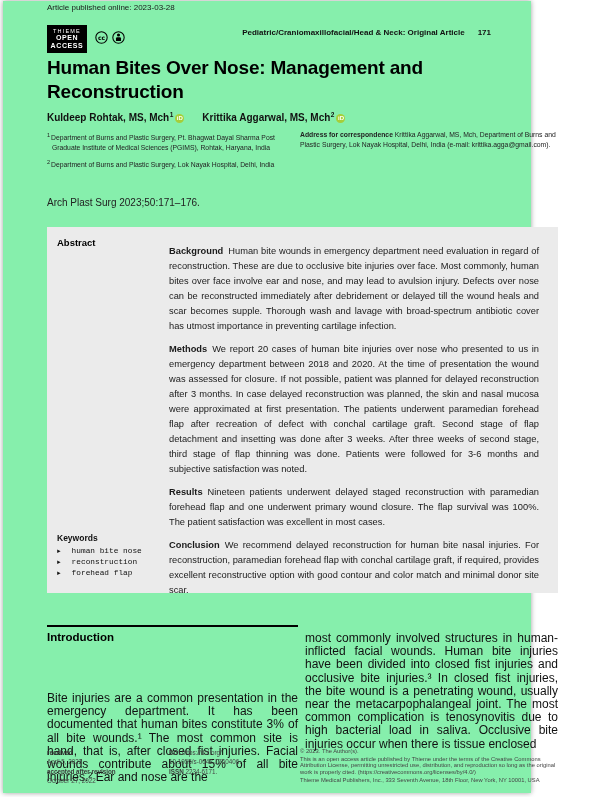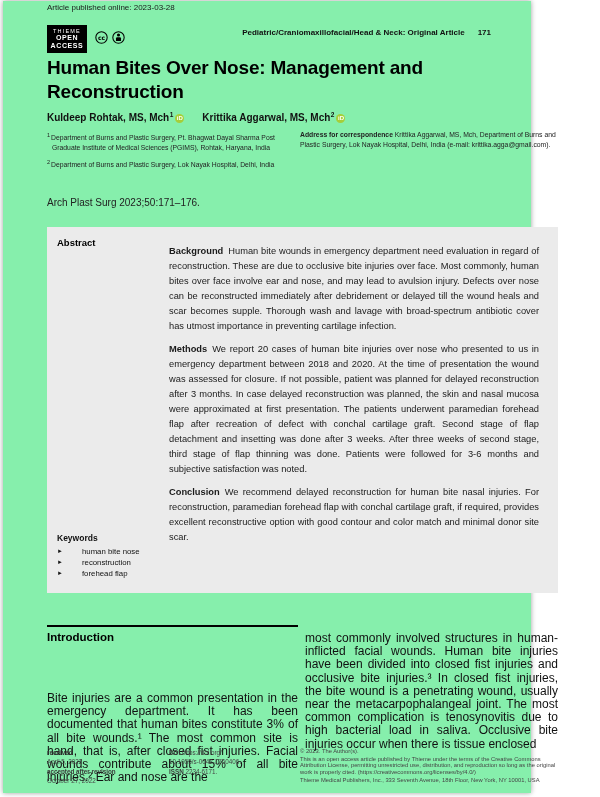--- a/index.html
+++ b/index.html
@@ -28,21 +28,21 @@
   .affil sup{font-size:5.5px;margin-right:1px;}
   .corresp{left:297px;top:129px;width:258px;font-size:6.8px;line-height:10px;color:#222;}
   .citation{left:44px;top:196px;font-size:10px;color:#222;}
   .abstract-box{left:44px;top:226px;width:511px;height:366px;background:#ebebeb;}
   .abstract-heading{position:absolute;left:10px;top:10px;font-size:9.5px;font-weight:bold;color:#000;}
   .abstract-body{position:absolute;left:114px;top:9px;width:386px;font-size:9.3px;line-height:15px;text-align:justify;color:#1a1a1a;}
   .abstract-body p{margin:8px;}
   .abs-label{font-weight:bold;margin-right:5px;}
   .keywords{position:absolute;left:10px;bottom:14px;width:100px;font-size:7.8px;color:#111;}
   .kw-head{font-weight:bold;font-size:8.5px;margin-bottom:3px;}
-  .kw-item{display:flex;gap:19px;line-height:11px;align-items:flex-start;}
+  .kw-item{display:flex;gap:11px;line-height:11px;align-items:flex-start;font-family:Liberation Mono, monospace;}
   .kw-bullet{font-size:6px;line-height:11px;}
   .intro-rule{left:44px;top:624px;width:251px;height:2px;background:#000;}
   .intro-heading{left:44px;top:630px;margin:0;font-size:11.5px;font-weight:bold;color:#000;}
   .intro-col{margin:0;font-size:12px;line-height:13.2px;text-align:justify;color:#111;}
   .intro-col1{left:44px;top:656px;width:251px;margin-top:35px;}
   .intro-col2{left:302px;top:631px;width:253px;}
   .foot{font-size:6.3px;line-height:9.4px;color:#454545;}
   .foot-col1{left:44px;top:747px;width:112px;}
   .foot-col2{left:166px;top:747px;width:128px;}
   .foot-col3{left:297px;top:747px;width:258px;font-size:5.8px;line-height:6.7px;color:#454545;}
@@ -98,20 +98,21 @@
   </div>
 
   <div class="abs citation">Arch Plast Surg 2023;50:171–176.</div>
 
   <div class="abs abstract-box">
     <div class="abstract-heading">Abstract</div>
 
     <div class="abstract-body">
       <p><b class="abs-label">Background</b><span>Human bite wounds in emergency department need evaluation in regard of reconstruction. These are due to occlusive bite injuries over face. Most commonly, human bites over face involve ear and nose, and may lead to avulsion injury. Defects over nose can be reconstructed immediately after debridement or delayed till the wound heals and scar becomes supple. Thorough wash and lavage with broad-spectrum antibiotic cover has utmost importance in preventing cartilage infection.</span></p>
       <p><b class="abs-label">Methods</b><span>We report 20 cases of human bite injuries over nose who presented to us in emergency department between 2018 and 2020. At the time of presentation the wound was assessed for closure. If not possible, patient was planned for delayed reconstruction after 3 months. In case delayed reconstruction was planned, the skin and nasal mucosa were approximated at first presentation. The patients underwent paramedian forehead flap after recreation of defect with conchal cartilage graft. Second stage of flap detachment and insetting was done after 3 weeks. After three weeks of second stage, third stage of flap thinning was done. Patients were followed for 3-6 months and subjective satisfaction was noted.</span></p>
+      <p><b class="abs-label">Results</b><span>Nineteen patients underwent delayed staged reconstruction with paramedian forehead flap and one underwent primary wound closure. The flap survival was 100%. The patient satisfaction was excellent in most cases.</span></p>
       <p><b class="abs-label">Conclusion</b><span>We recommend delayed reconstruction for human bite nasal injuries. For reconstruction, paramedian forehead flap with conchal cartilage graft, if required, provides excellent reconstructive option with good contour and color match and minimal donor site scar.</span></p>
     </div>
 
     <div class="keywords">
       <div class="kw-head">Keywords</div>
       <div class="kw-item">
           <span class="kw-bullet">►</span>
           <span>human bite nose</span>
         </div>
       <div class="kw-item">

